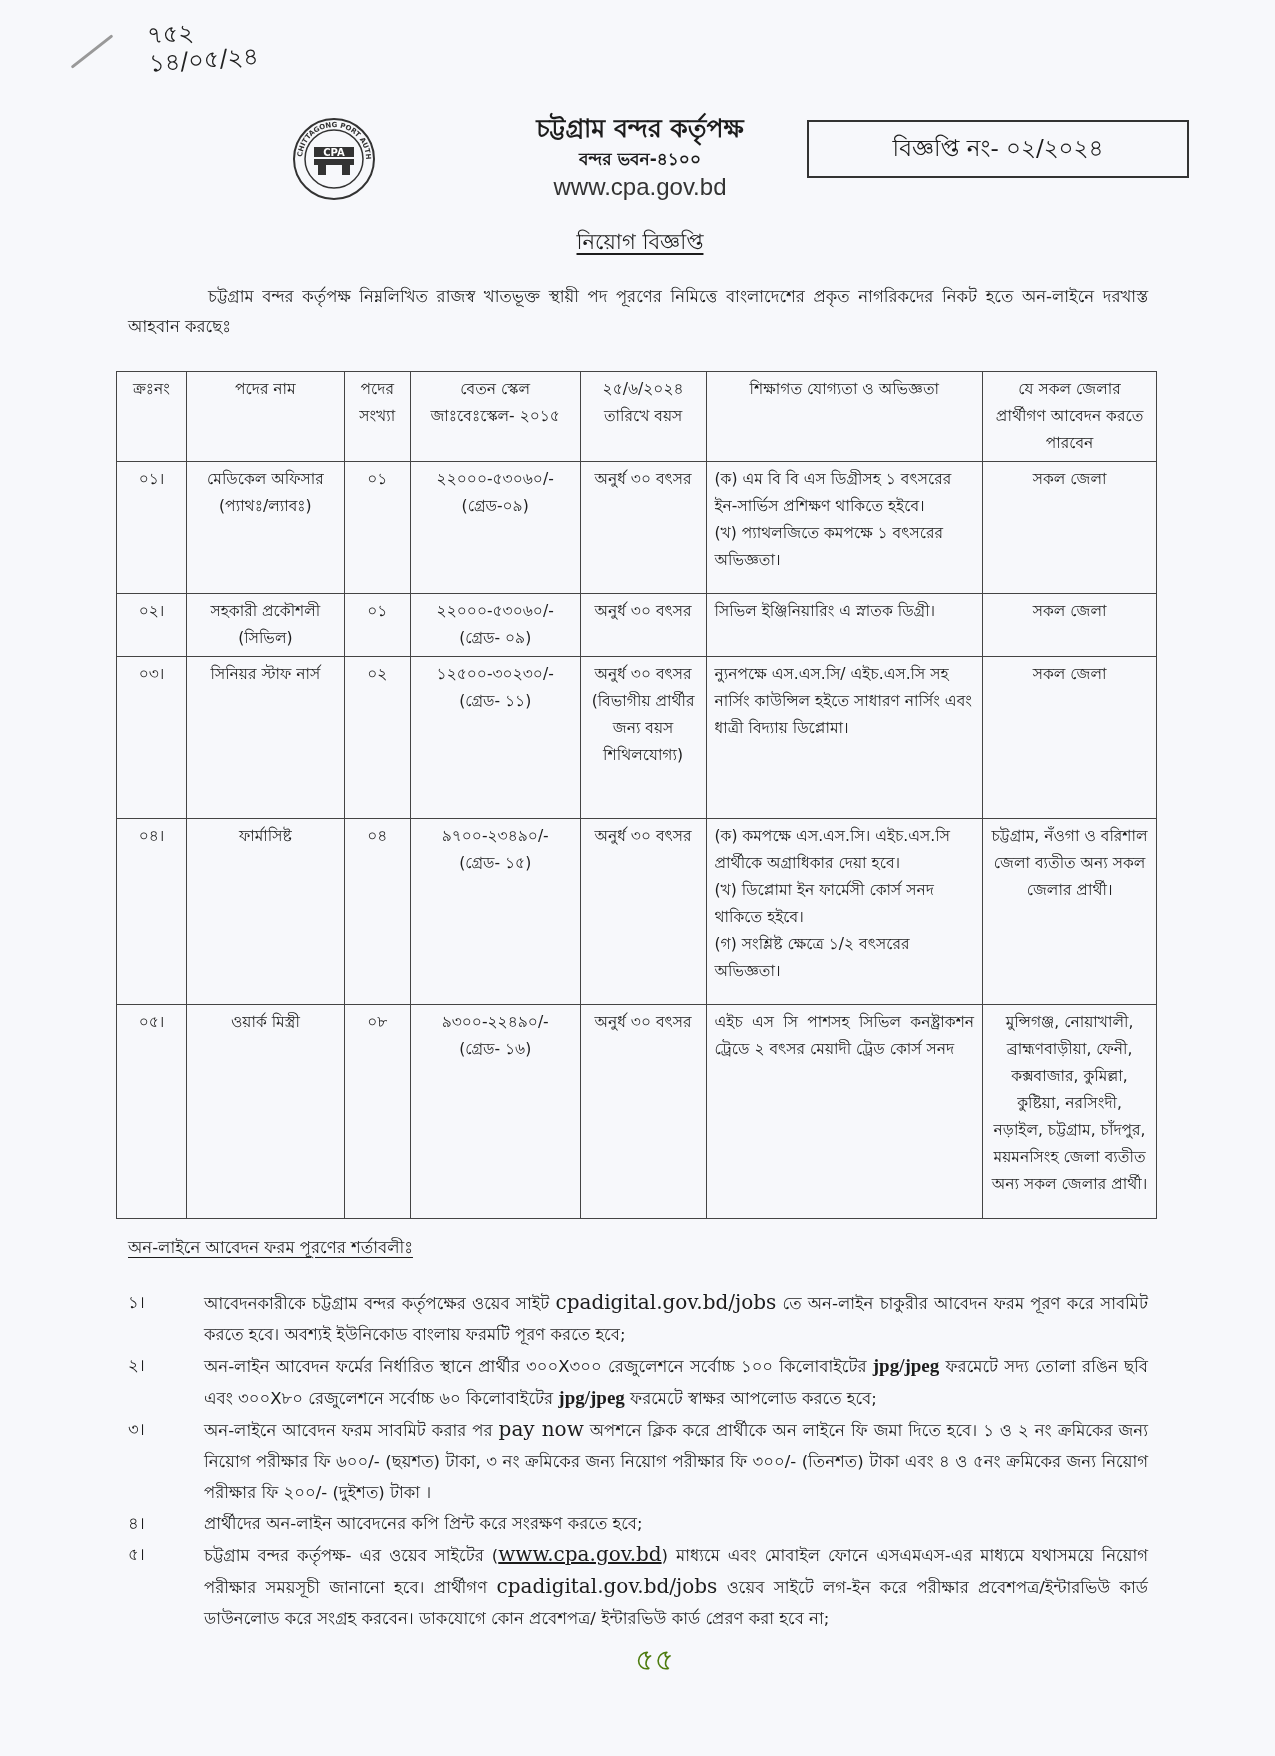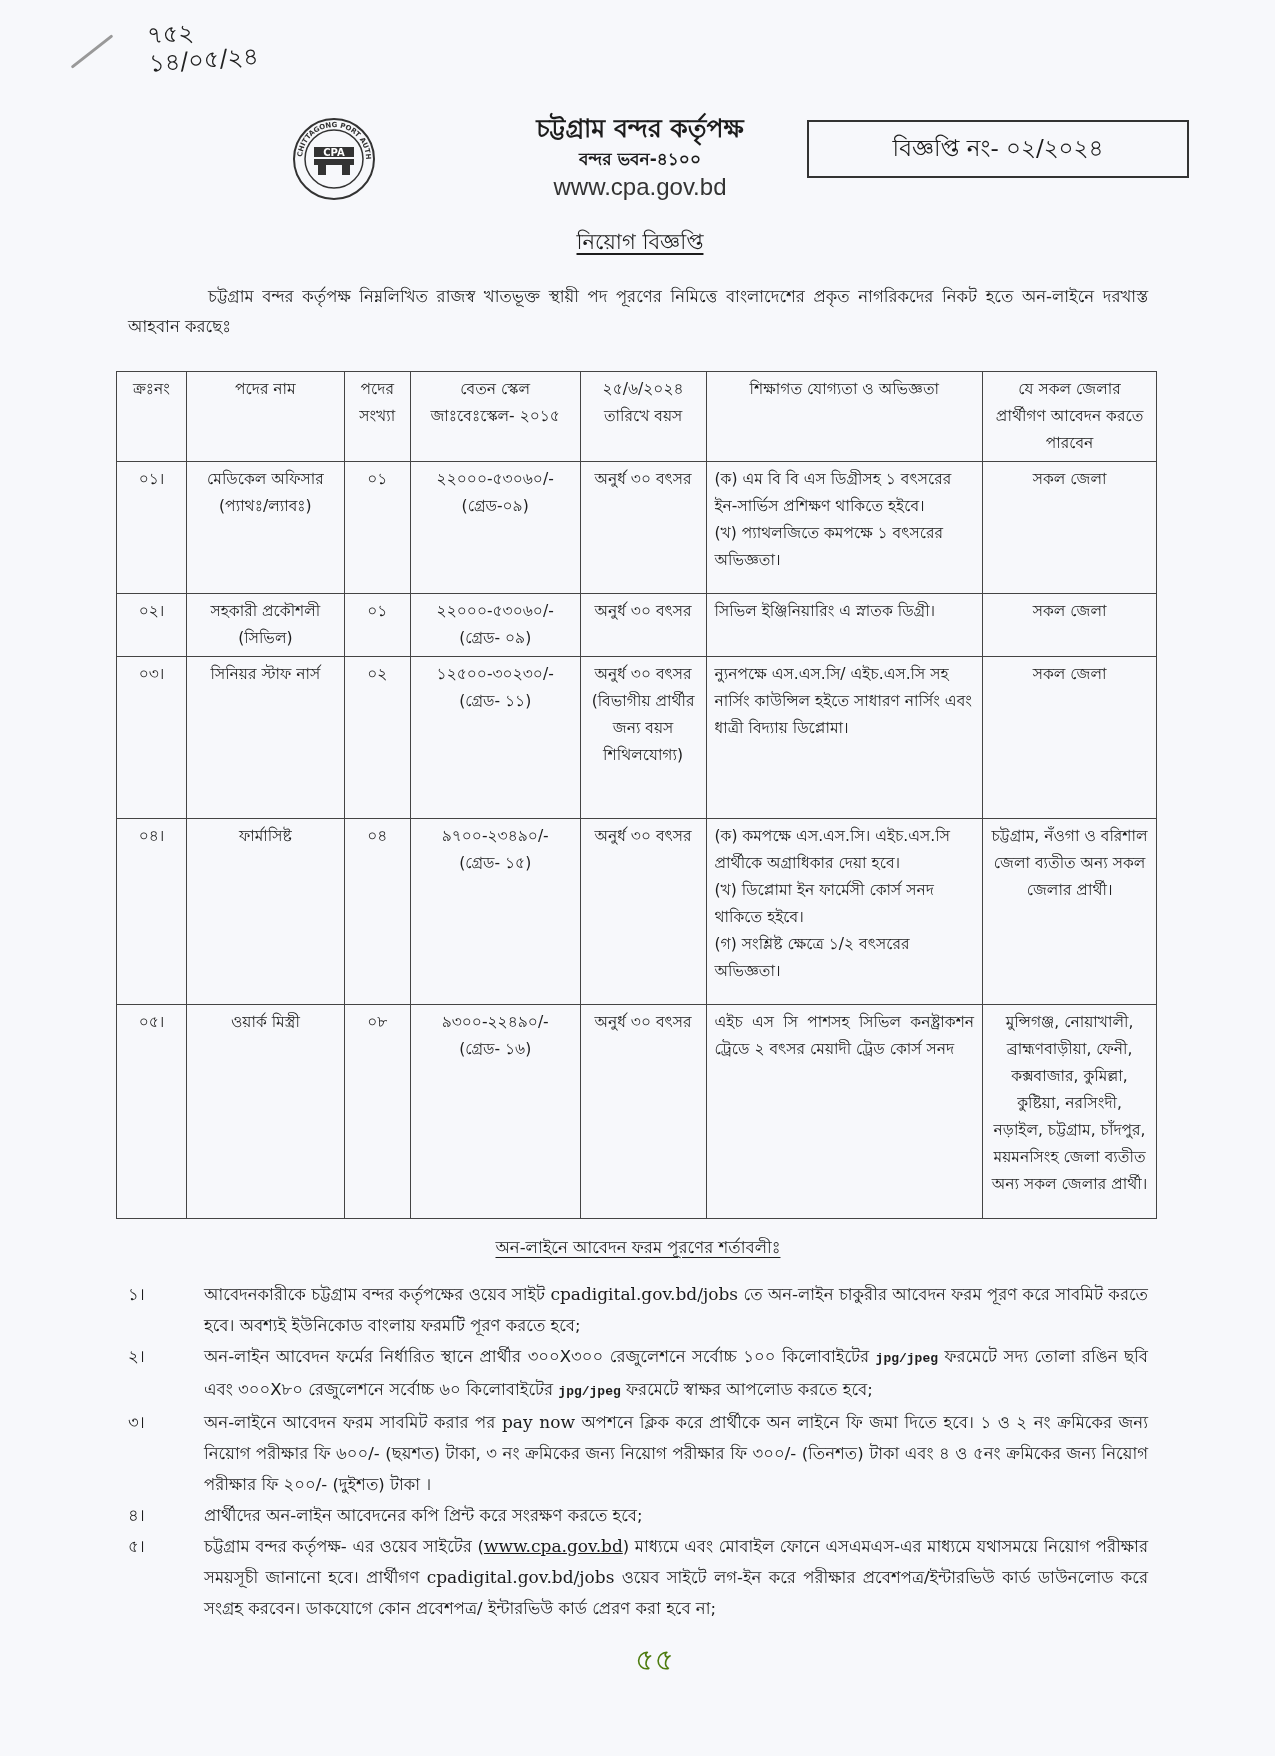--- a/index.html
+++ b/index.html
@@ -50,26 +50,26 @@
     border: 1px solid #444; vertical-align: top; padding: 4px 8px;
     text-align: center; font-weight: normal;
   }
   table.jobs th { height: 74px; }
   table.jobs td.qual { text-align: left; margin-left: 32px; }
   table.jobs td.qual.justify { text-align: justify; }
   .conditions {
     position: absolute; left: 128px; top: 1232px; width: 1020px;
     font-size: 16.5px; line-height: 31px;
   }
-  .cond-title { text-decoration: underline; text-underline-offset: 4px; margin-bottom: 16px; text-align: center; }
+  .cond-title { text-decoration: underline; text-underline-offset: 4px; margin-bottom: 24px; }
   .cond-item { display: flex; margin-bottom: 0; }
   .cond-num { width: 76px; flex: none; }
   .cond-text { flex: 1; text-align: justify; }
-  .latin-big { font-family: "DejaVu Serif", serif; font-size: 17px; }
-  .latin-bold { font-family: Liberation Mono, monospace; font-weight: bold; font-size: 13px; }
+  .latin-big { font-family: "DejaVu Serif", serif; font-size: 20px; }
+  .latin-bold { font-family: Liberation Serif, serif; font-weight: bold; font-size: 19px; }
   .link-u { text-decoration: underline; }
   .page-number {
     position: absolute; left: 635px; top: 1636px;
     font-family: "DejaVu Serif", serif; font-size: 30px; color: #4d7c0f;
   }
 </style>
 </head>
 <body>
 
 <div class="page">

